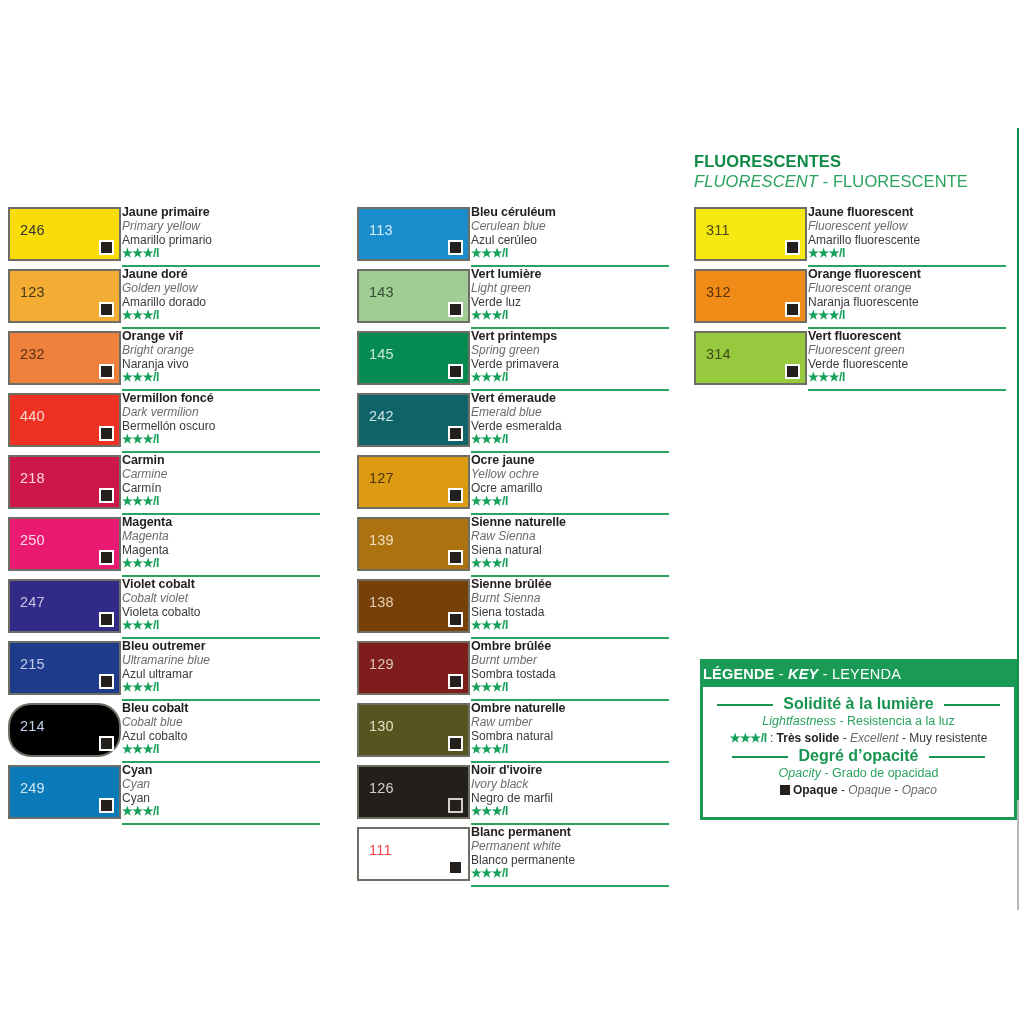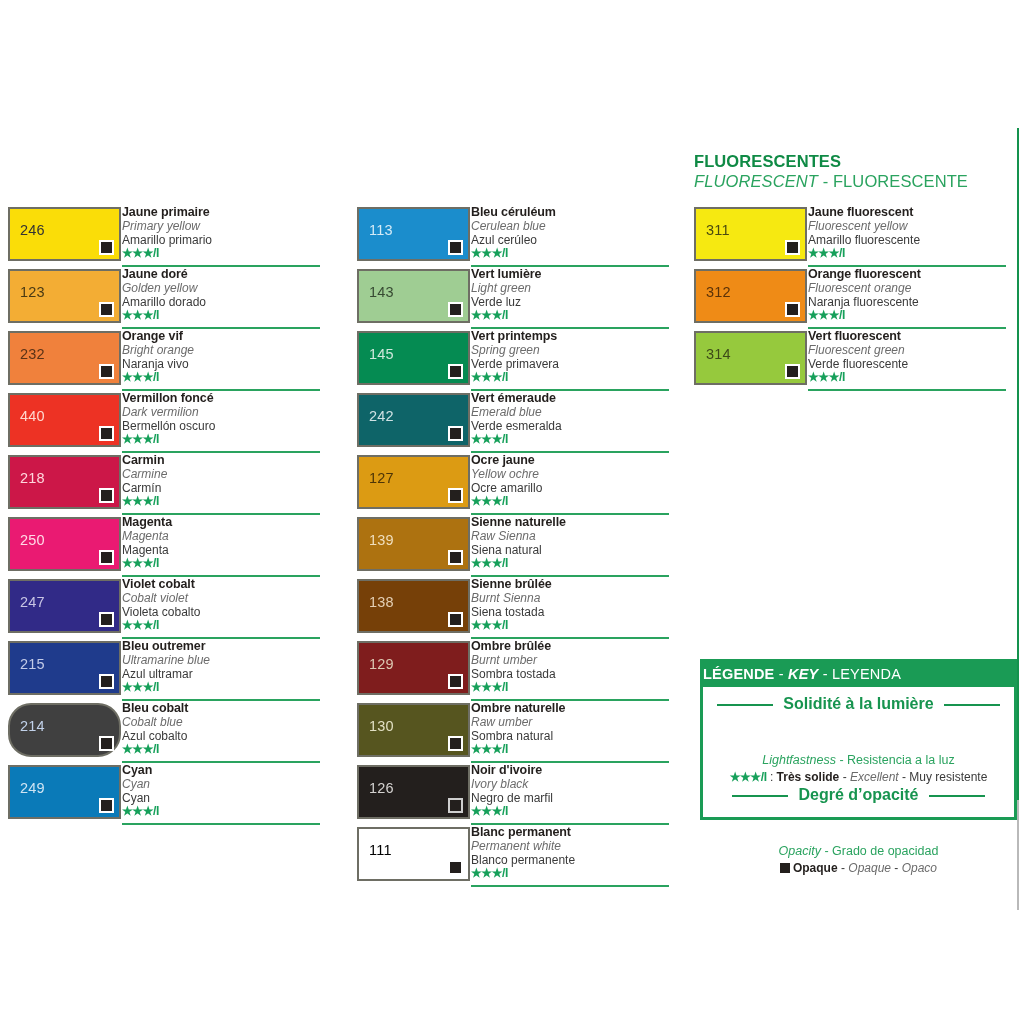--- a/index.html
+++ b/index.html
@@ -201,21 +201,20 @@
     height: 2px;
     background: #17944f;
   }
   .lg-sec-title:before { right: 100%; }
   .lg-sec-title:after  { left: 100%; }
 
   .lg-sub {
     font-size: 12.5px;
     color: #2aa35f;
     line-height: 17px;
-    margin-top: 39px;
   }
   .lg-sub .it { font-style: italic; }
 
   .lg-line {
     font-size: 12px;
     color: #3a3a3a;
     line-height: 17px;
   }
   .lg-line .stars {
     color: #16a05a;
@@ -346,21 +345,21 @@
         </div>
         <div class="info">
           <div class="nm-fr">Bleu outremer</div>
           <div class="nm-en">Ultramarine blue</div>
           <div class="nm-es">Azul ultramar</div>
           <div class="lf">★★★/I</div>
         </div>
         <div class="row-rule"></div>
       </div>
       <div class="color-row">
-        <div class="swatch" style="background: #404040; border-radius: 23px;">
+        <div class="swatch" style="background: #000000; border-radius: 23px;">
           <div class="code" style="color: rgb(194, 210, 234);">214</div>
           <div class="opacity-box"></div>
         </div>
         <div class="info">
           <div class="nm-fr">Bleu cobalt</div>
           <div class="nm-en">Cobalt blue</div>
           <div class="nm-es">Azul cobalto</div>
           <div class="lf">★★★/I</div>
         </div>
         <div class="row-rule"></div>
@@ -505,21 +504,21 @@
         <div class="info">
           <div class="nm-fr">Noir d'ivoire</div>
           <div class="nm-en">Ivory black</div>
           <div class="nm-es">Negro de marfil</div>
           <div class="lf">★★★/I</div>
         </div>
         <div class="row-rule"></div>
       </div>
       <div class="color-row">
         <div class="swatch" style="background: rgb(255, 255, 255);">
-          <div class="code" style="color: #000000;">111</div>
+          <div class="code" style="color: #ef4444;">111</div>
           <div class="opacity-box"></div>
         </div>
         <div class="info">
           <div class="nm-fr">Blanc permanent</div>
           <div class="nm-en">Permanent white</div>
           <div class="nm-es">Blanco permanente</div>
           <div class="lf">★★★/I</div>
         </div>
         <div class="row-rule"></div>
       </div>

